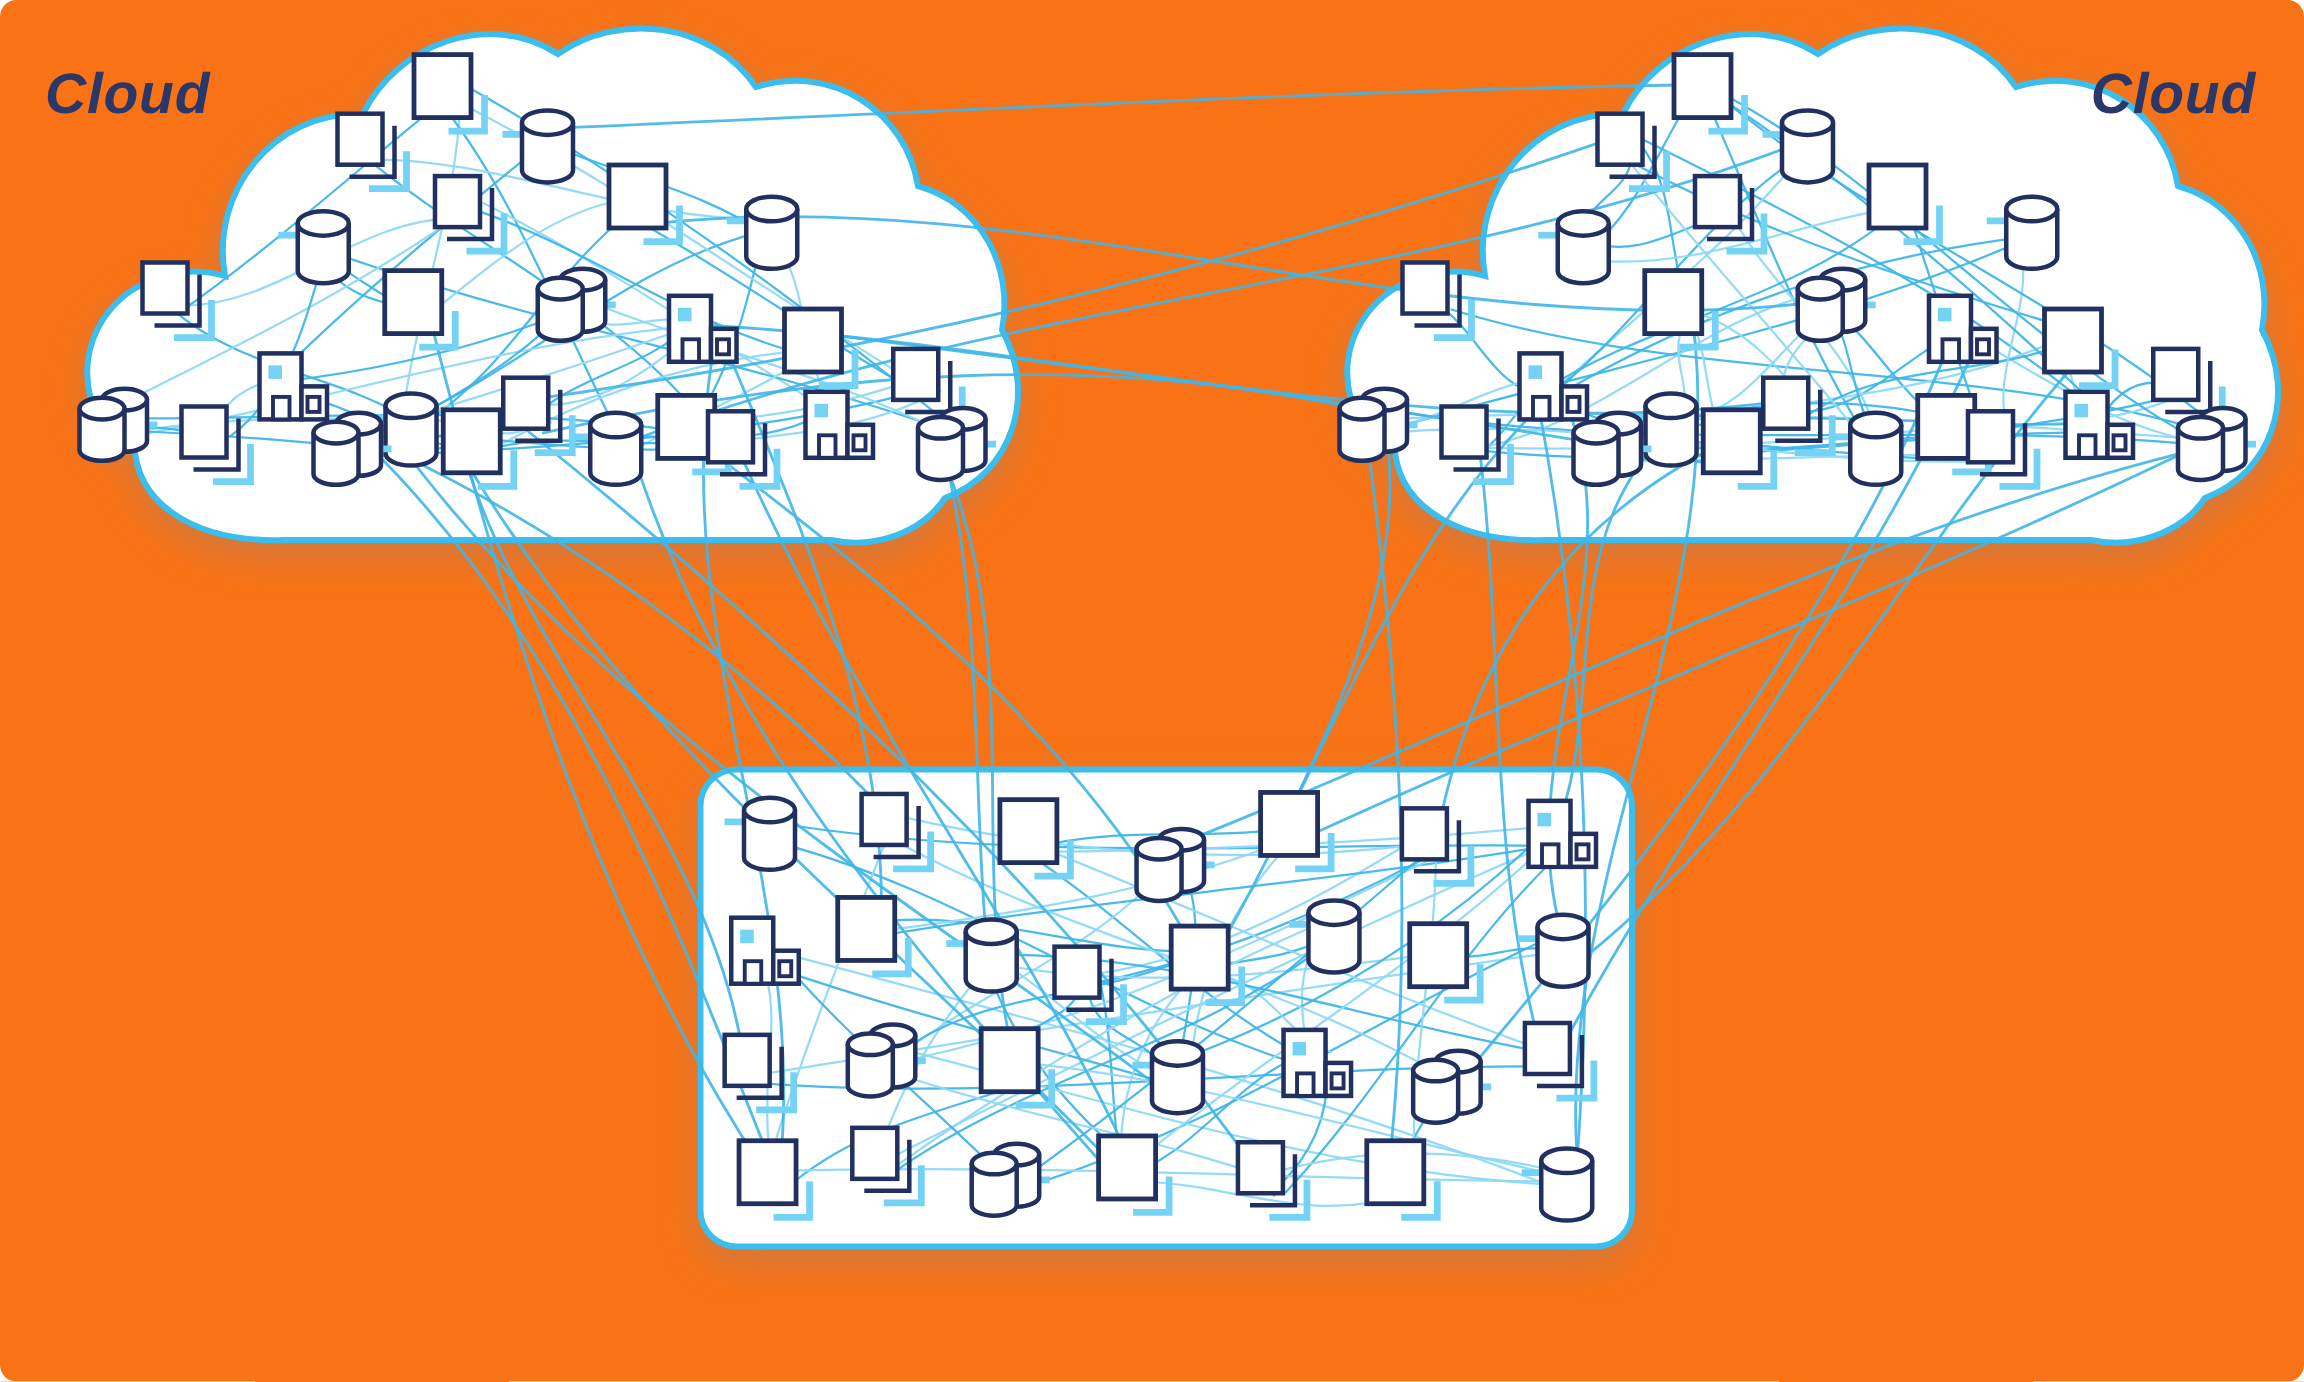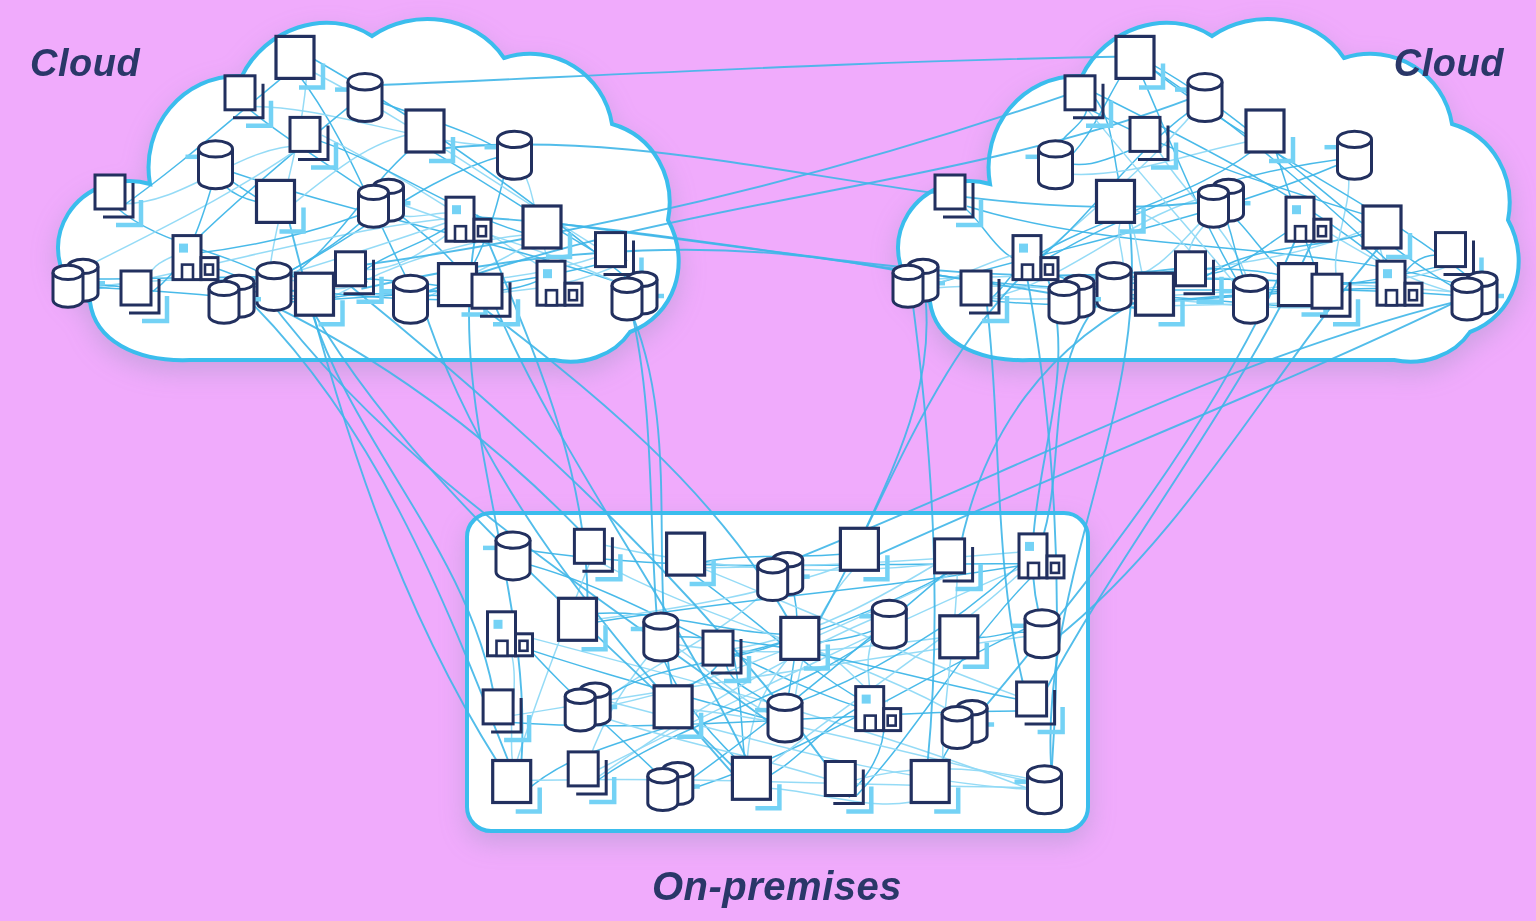--- a/index.html
+++ b/index.html
@@ -1,22 +1,23 @@
 <!DOCTYPE html>
 <html><head>
 <meta charset="utf-8">
 <style>
   html, body { margin: 0; padding: 0; background: #ffffff; }
   .stage {
     position: relative;
     width: 1536px;
     height: 921px;
     overflow: hidden;
-    background: #f0abfc;
+    background: #f97316;
     font-family: "Liberation Sans", "DejaVu Sans", sans-serif;
+    border-radius: 11px;
   }
   svg.scene { position: absolute; left: 0; top: 0; }
   .region-shadow { filter: drop-shadow(0 10px 12px rgba(110,135,160,0.28)); }
   .diagram-label {
     position: absolute;
     font-weight: bold;
     font-style: italic;
     color: #2A3768;
     letter-spacing: 0.5px;
     white-space: nowrap;
@@ -661,14 +662,13 @@
         </g>
         <g transform="translate(1027.5,765.7)">
           <line x1="-13" y1="16" x2="8" y2="16" stroke="#74D2F5" stroke-width="4.5"></line>
           <path d="M 0 8.16 L 0 39.84 A 17 8.16 0 0 0 34 39.84 L 34 8.16" fill="#ffffff" stroke="#22305F" stroke-width="3"></path>
           <ellipse cx="17" cy="8.16" rx="17" ry="8.16" fill="#ffffff" stroke="#22305F" stroke-width="3"></ellipse>
         </g>
       </g>
     </svg>
   <div class="diagram-label lbl-cloud-left">Cloud</div>
   <div class="diagram-label lbl-cloud-right">Cloud</div>
-  <div class="diagram-label lbl-onprem">On-premises</div>
 </div>
 
 </body></html>

